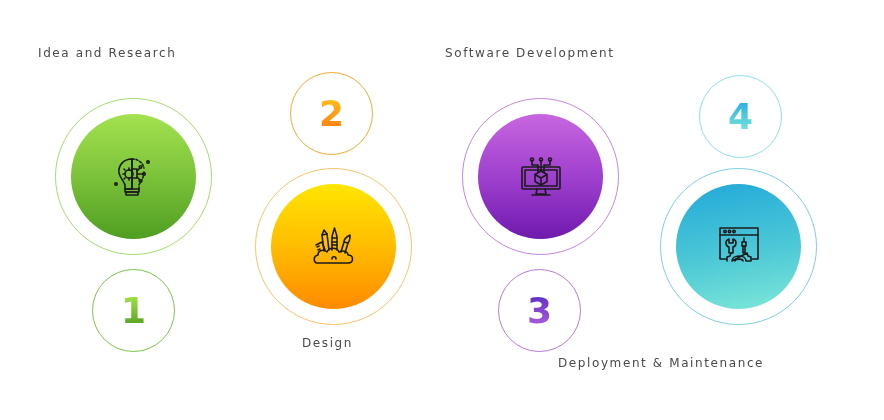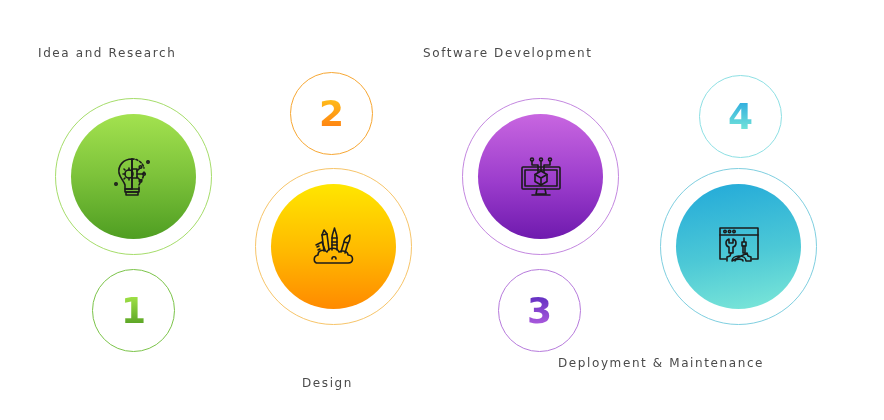--- a/index.html
+++ b/index.html
@@ -8,22 +8,22 @@
   .ring { position:absolute; border-radius:50%; box-sizing:border-box; background:transparent; }
   .fill { position:absolute; border-radius:50%; display:flex; align-items:center; justify-content:center; }
   .num { position:absolute; border-radius:50%; box-sizing:border-box; display:flex; align-items:center; justify-content:center; }
   .num span { font-family:"DejaVu Sans", sans-serif; font-weight:bold; font-size:36px; -webkit-background-clip:text; background-clip:text; color:transparent; line-height:1; }
   .icon svg { display:block; }
 </style>
 </head>
 <body>
 
 <div class="label" style="left:38px; top:46px;">Idea and Research</div>
-<div class="label" style="left:423px; top:46px;">Software Development</div>
-<div class="label" style="left:302px; top:376px;">Design</div>
+<div class="label" style="left:445px; top:46px;">Software Development</div>
+<div class="label" style="left:302px; top:336px;">Design</div>
 <div class="label" style="left:558px; top:356px;">Deployment &amp; Maintenance</div>
 
 <div>
   <div class="ring" style="left:55px; top:98px; width:157px; height:157px; border:1.5px solid #a6dd6b;"></div>
   <div class="fill icon" style="left:71px; top:114px; width:125px; height:125px; background:linear-gradient(180deg,#a3e24f 0%,#7cc23a 50%,#4f9e22 100%);">
     <svg width="44" height="44" viewBox="0 0 44 44" fill="none" stroke="#1b1b1b" stroke-width="1.6" stroke-linecap="round" stroke-linejoin="round">
       <path d="M20 4 C11 4 6 11 7 18 C8 23 12 26 13 30 L13 34 L20 34 Z"></path>
       <path d="M20 4 L20 34"></path>
       <path d="M20 4 C26 4 31 8 32 13" stroke-dasharray="2 2"></path>
       <path d="M32 17 C32 22 29 26 27 30 L27 34" stroke-dasharray="2 2"></path>

